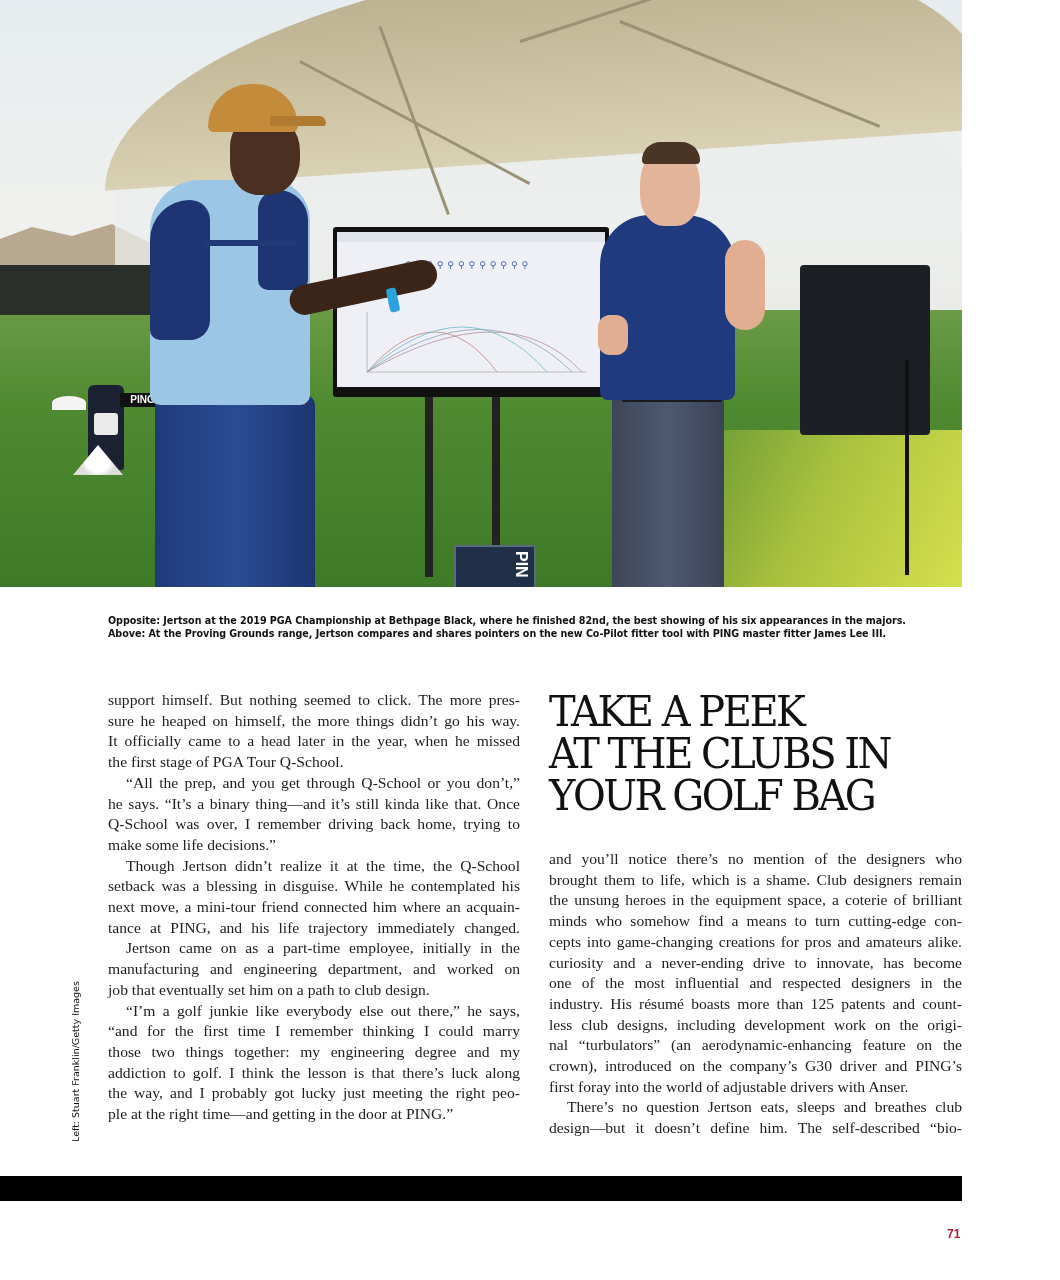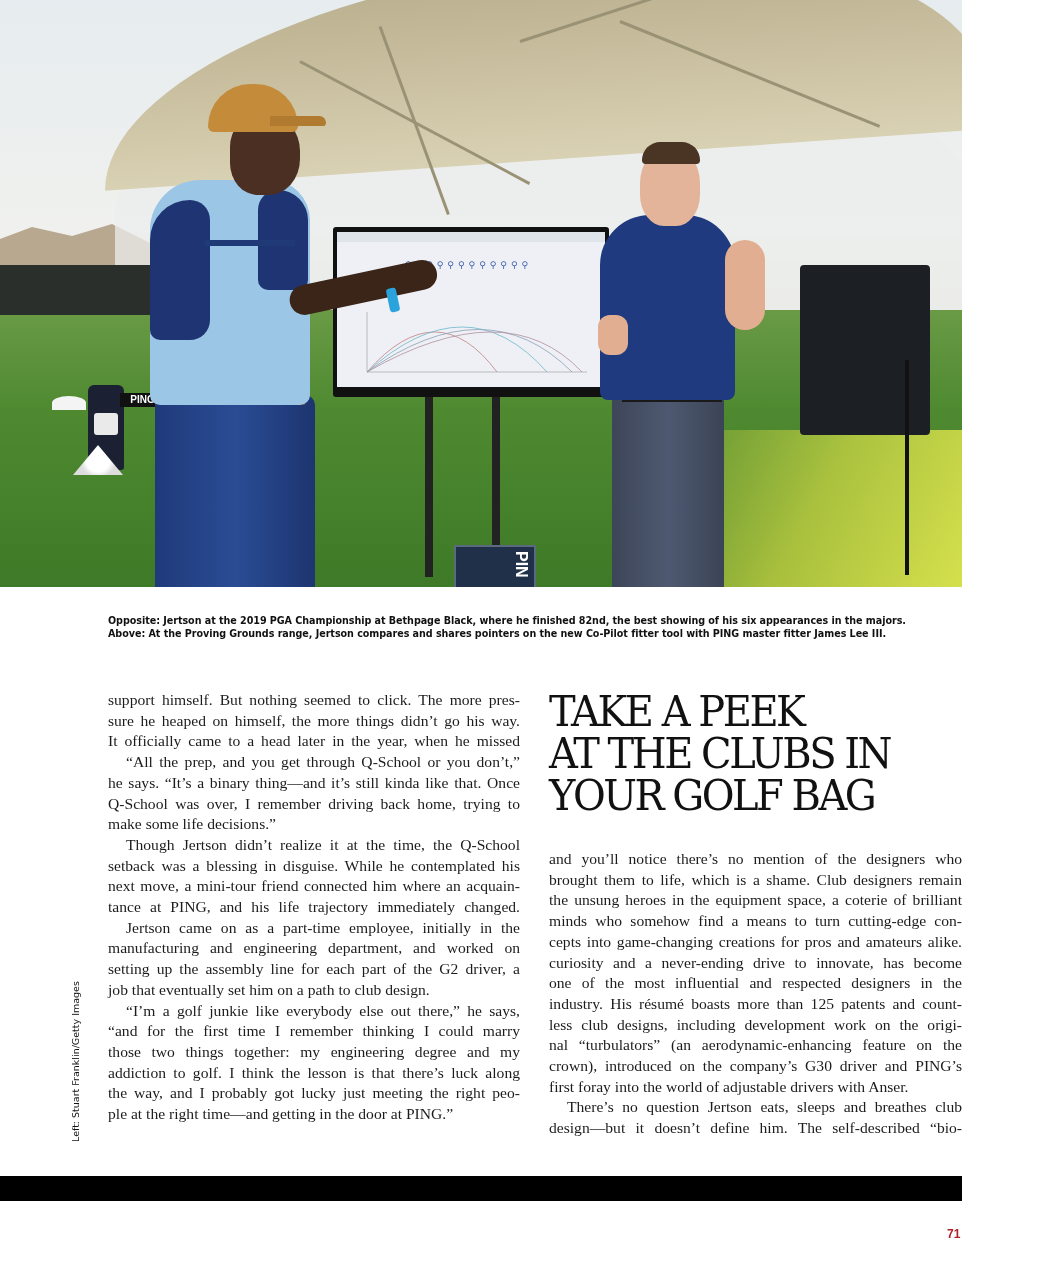--- a/index.html
+++ b/index.html
@@ -149,31 +149,31 @@
   <div>Opposite: Jertson at the 2019 PGA Championship at Bethpage Black, where he finished 82nd, the best showing of his six appearances in the majors.</div>
   <div>Above: At the Proving Grounds range, Jertson compares and shares pointers on the new Co-Pilot fitter tool with PING master fitter James Lee III.</div>
 </div>
 
 <div class="credit">Left: Stuart Franklin/Getty Images</div>
 
 <div class="col col-left">
   <span class="line">support himself. But nothing seemed to click. The more pres-</span>
   <span class="line">sure he heaped on himself, the more things didn’t go his way.</span>
   <span class="line">It officially came to a head later in the year, when he missed</span>
+  <span class="line last">the first stage of PGA Tour Q-School.</span>
   <span class="line indent">“All the prep, and you get through Q-School or you don’t,”</span>
   <span class="line">he says. “It’s a binary thing—and it’s still kinda like that. Once</span>
   <span class="line">Q-School was over, I remember driving back home, trying to</span>
   <span class="line last">make some life decisions.”</span>
   <span class="line indent">Though Jertson didn’t realize it at the time, the Q-School</span>
   <span class="line">setback was a blessing in disguise. While he contemplated his</span>
   <span class="line">next move, a mini-tour friend connected him where an acquain-</span>
   <span class="line">tance at PING, and his life trajectory immediately changed.</span>
   <span class="line indent">Jertson came on as a part-time employee, initially in the</span>
   <span class="line">manufacturing and engineering department, and worked on</span>
-  <span class="line">setting up the assembly line for each part of the G2 driver, a</span>
   <span class="line last">job that eventually set him on a path to club design.</span>
   <span class="line indent">“I’m a golf junkie like everybody else out there,” he says,</span>
   <span class="line">“and for the first time I remember thinking I could marry</span>
   <span class="line">those two things together: my engineering degree and my</span>
   <span class="line">addiction to golf. I think the lesson is that there’s luck along</span>
   <span class="line">the way, and I probably got lucky just meeting the right peo-</span>
   <span class="line last">ple at the right time—and getting in the door at PING.”</span>
 </div>
 
 <div class="headline">

